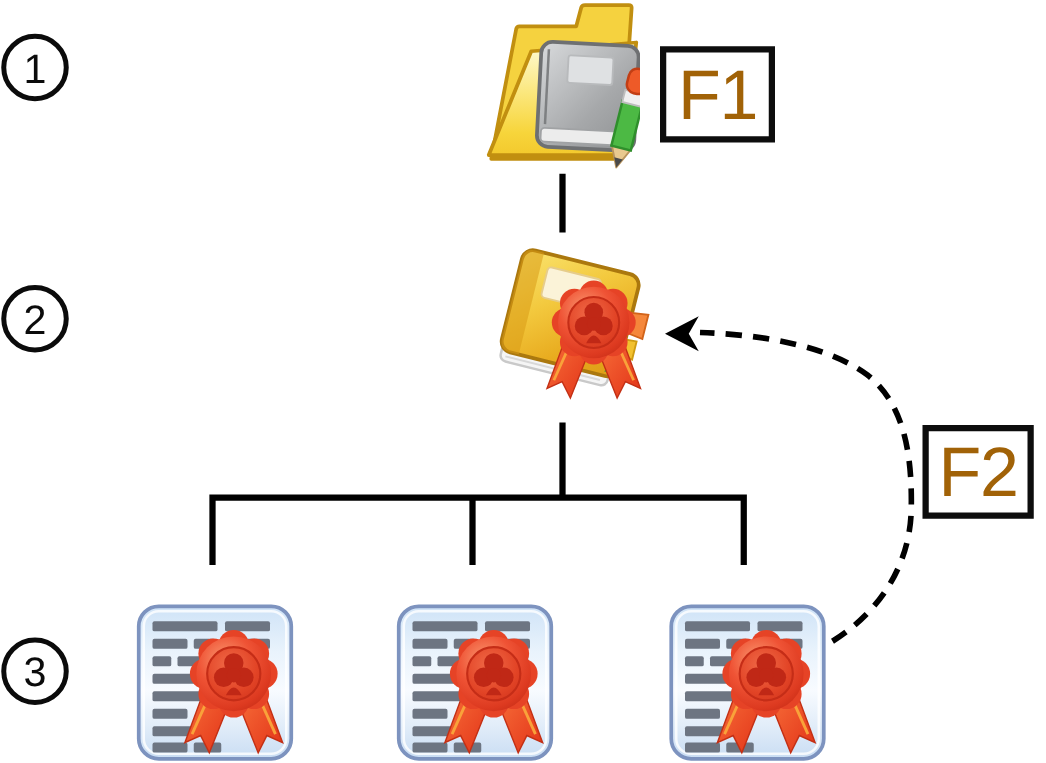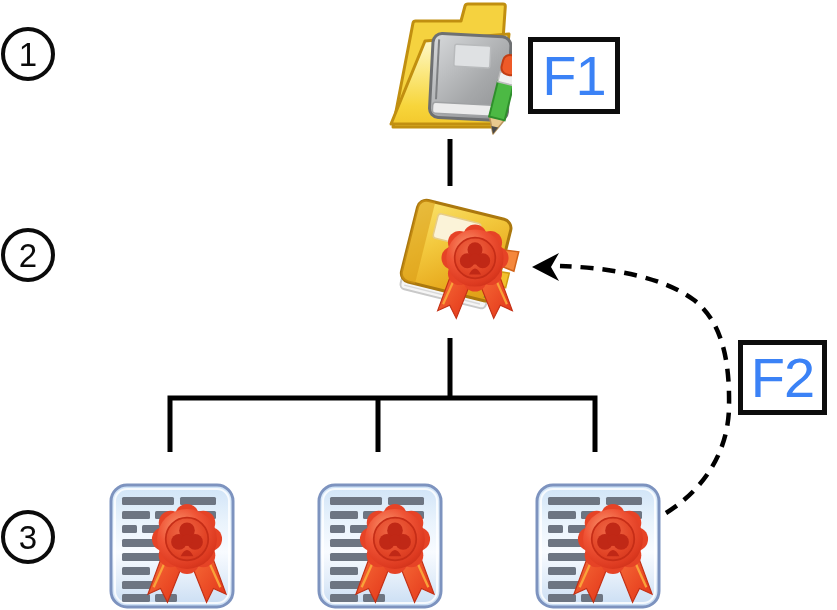--- a/index.html
+++ b/index.html
@@ -8,21 +8,21 @@
     font-family:"Liberation Sans", sans-serif;color:#000;
   }
   .step-circle{
     position:absolute;width:46px;height:46px;border:4px solid #0b0b0b;border-radius:50%;
     display:flex;align-items:center;justify-content:center;
     font-size:33px;font-weight:400;line-height:1;color:#0b0b0b;background:#fff;
   }
   .ref-box{
     position:absolute;background:#fff;border:5px solid #0d0d0d;
     display:flex;align-items:center;justify-content:center;
-    font-size:56px;font-weight:400;letter-spacing:-1px;color:#3b82f6;z-index:3;
+    font-size:56px;font-weight:400;letter-spacing:-1px;color:#a16207;z-index:3;
   }
   .icon{position:absolute;z-index:2;}
   #connectors{position:absolute;left:0;top:0;z-index:1;pointer-events:none;}
 </style>
 </head>
 <body>
 
 <div id="stage">
 
   <svg width="0" height="0" style="position:absolute" aria-hidden="true">

